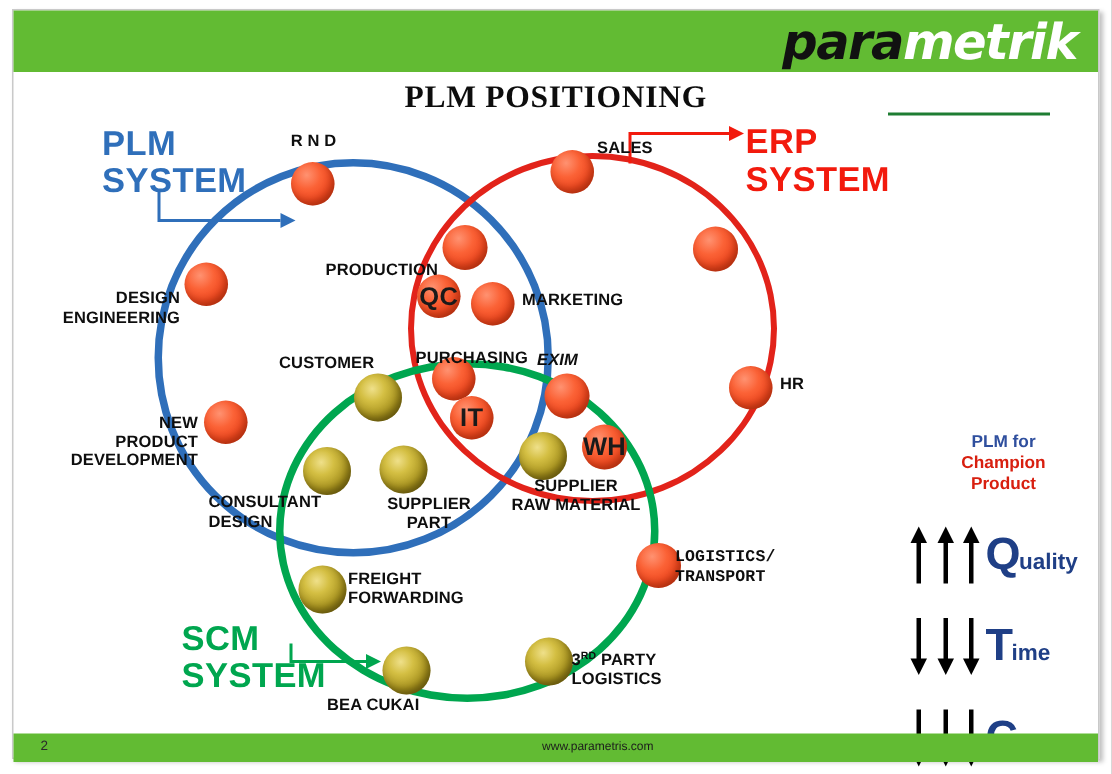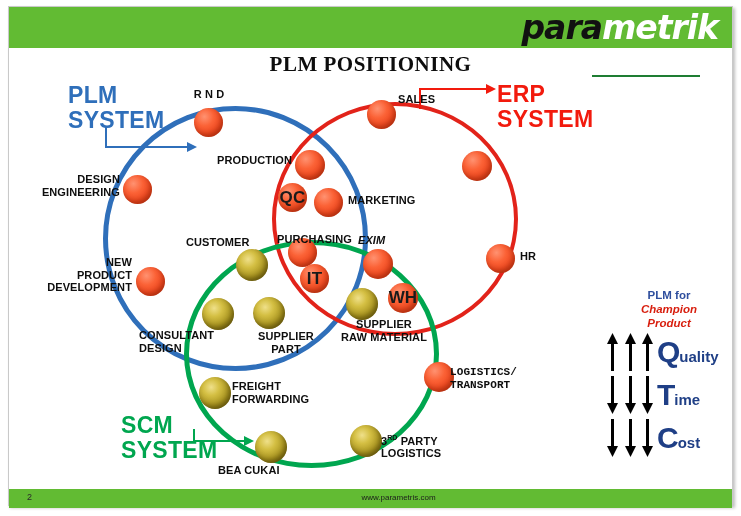--- a/index.html
+++ b/index.html
@@ -68,36 +68,36 @@
     box-shadow:inset -2px -3px 5px rgba(60,50,0,.5);
   }
   .sph .ilbl{font-size:17px;color:#1a1a1a;letter-spacing:.2px;}
 
   
   .lbl{
     position:absolute;font-size:11px;font-weight:bold;color:#0e0e0e;
     line-height:12.5px;letter-spacing:.1px;white-space:pre;
   }
   .lbl.c{text-align:center;}
-  .lbl.r{text-align:right;}
+  .lbl.r{text-align:right;margin-top:20px;}
 
   .sys{
     position:absolute;font-size:23px;font-weight:bold;line-height:25px;
     letter-spacing:.3px;white-space:pre;
   }
   .sys.plm{color:#2f6fba;}
   .sys.erp{color:#f21a0d;}
   .sys.scm{color:#00a64f;}
 
   
   .qtc{position:absolute;left:603px;top:288px;width:132px;}
   .qtc .hdr{text-align:center;font-size:11.5px;font-weight:bold;line-height:14px;}
   .qtc .hdr .l1{color:#2f4f9e;}
   .qtc .hdr .l2{color:#d81f0f;}
-  .qtc-row{display:flex;align-items:center;margin-top:0;height:43px;}
+  .qtc-row{display:flex;align-items:center;margin-top:18px;height:43px;}
   .arrows{width:50px;display:flex;justify-content:space-between;padding-left:4px;box-sizing:border-box;}
   .word{margin-left:4px;color:#1f3f86;font-weight:bold;white-space:nowrap;}
   .word .big{font-size:30px;letter-spacing:-1px;}
   .word .sm{font-size:15px;}
   svg{display:block;overflow:visible;}
 </style>
 </head>
 <body>
 
 <div class="slide">
@@ -208,21 +208,21 @@
   <div class="sph gold" style="left:255px;top:431px;width:32px;height:32px;"></div>
   <div class="lbl" style="left:218px;top:464px;width:100px;">BEA CUKAI</div>
 
   <div class="sph gold" style="left:350px;top:425px;width:32px;height:32px;"></div>
   <div class="lbl" style="left:381px;top:432px;width:94px;"><span>3</span><sup style="font-size:7px;">RD</sup><span> PARTY
 LOGISTICS</span></div>
 
   <div class="qtc">
     <div class="hdr">
       <div class="l1">PLM for</div>
-      <div class="l2" style="white-space:pre;font-style:italic;">Champion
+      <div class="l2" style="white-space:pre;">Champion
 Product</div>
     </div>
 
     <div class="qtc-row">
       <div class="arrows">
         <svg width="11" height="38">
             <path d="M5.5,38 L5.5,8" stroke="#000" stroke-width="3"></path>
             <path d="M5.5,0 L11,11 L0,11 Z" fill="#000"></path>
           </svg>
         <svg width="11" height="38">

